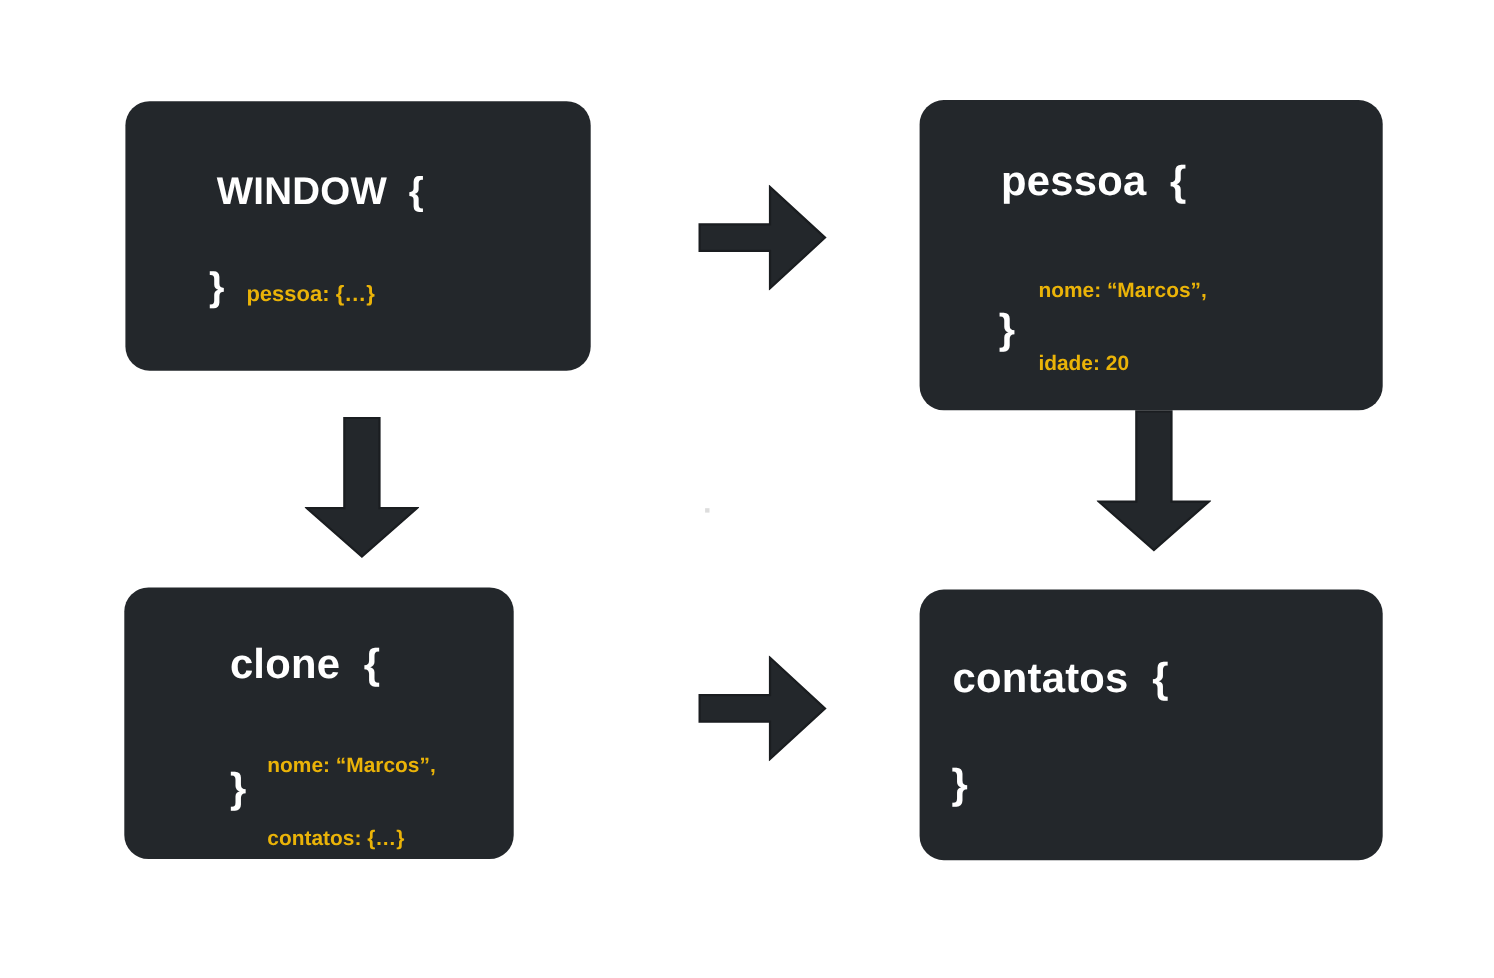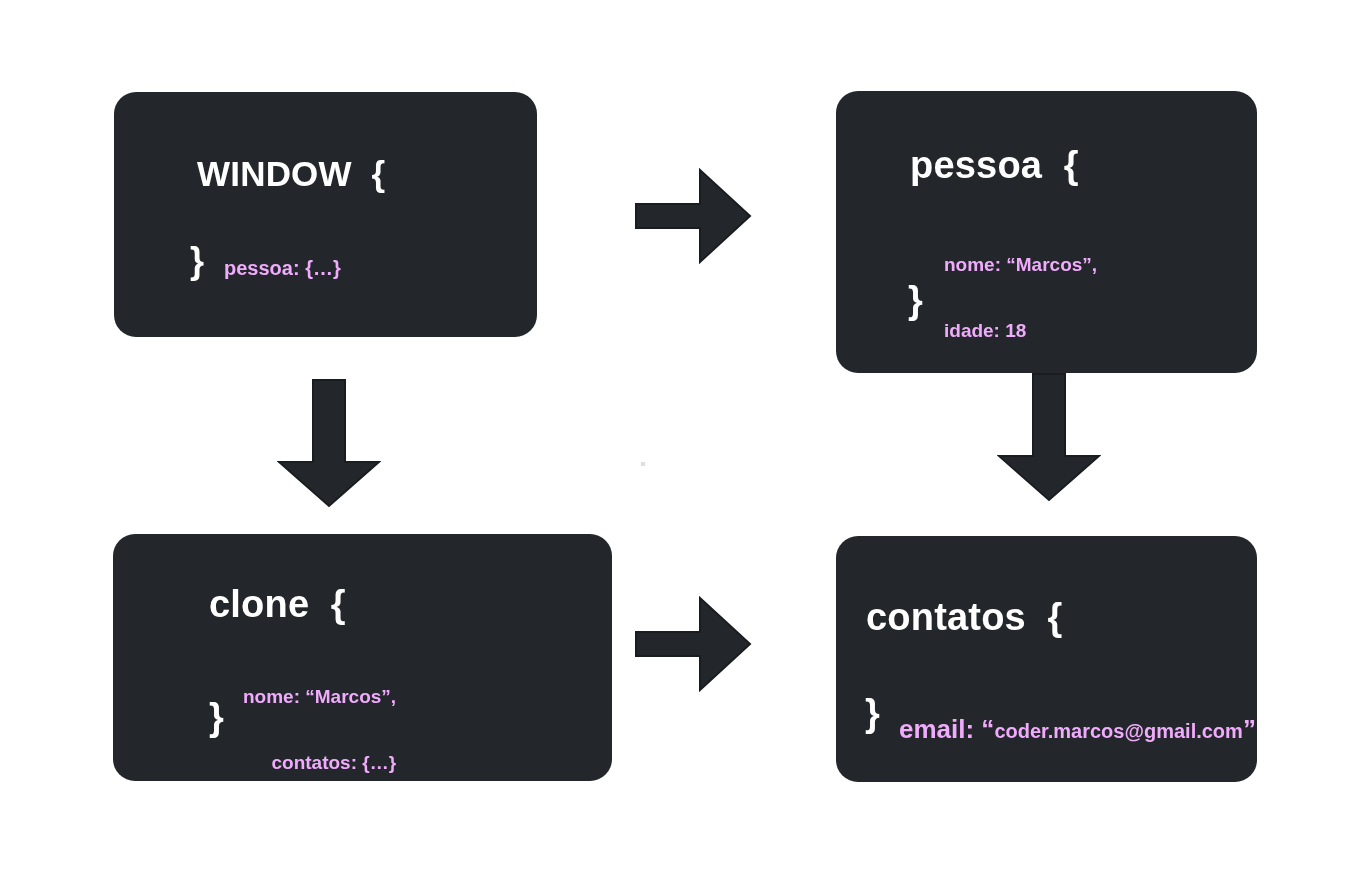--- a/index.html
+++ b/index.html
@@ -48,21 +48,21 @@
     font-weight: bold;
     letter-spacing: 0.2px;
     color: #ffffff;
     line-height: 1;
   }
 
   .props {
     position: absolute;
     white-space: pre;
     font-weight: bold;
-    color: #f0abfc;
+    color: #eab308;
   }
   .props .prop-line {
     display: block;
     white-space: pre;
   }
 
   .brace-close {
     position: absolute;
     white-space: pre;
     font-weight: bold;
@@ -76,21 +76,21 @@
   #node-window .props { left: 110px; top: 102px; font-size: 20px; line-height: 25px; }
   #node-window .brace-close { left: 76px; top: 139px; font-size: 36px; }
 
   
   #node-pessoa { left: 836px; top: 91px; width: 421px; height: 282px; }
   #node-pessoa .title { left: 74px; top: 43px; font-size: 38px; }
   #node-pessoa .props { left: 108px; top: 107px; font-size: 19px; line-height: 22px; }
   #node-pessoa .brace-close { left: 72px; top: 178px; font-size: 38px; }
 
   
-  #node-clone { left: 113px; top: 534px; width: 499px; height: 247px; text-align: right; }
+  #node-clone { left: 113px; top: 534px; width: 354px; height: 247px; }
   #node-clone .title { left: 96px; top: 39px; font-size: 38px; }
   #node-clone .props { left: 130px; top: 96px; font-size: 19px; line-height: 22px; }
   #node-clone .brace-close { left: 96px; top: 152px; font-size: 38px; }
 
   
   #node-contatos { left: 836px; top: 536px; width: 421px; height: 246px; text-align: center; }
   #node-contatos .title { left: 30px; top: 50px; font-size: 38px; }
   #node-contatos .props { left: 63px; top: 106px; font-size: 26px; line-height: 30px; }
   #node-contatos .brace-close { left: 29px; top: 146px; font-size: 38px; }
 
@@ -130,44 +130,41 @@
       </div>
       <div class="brace-close">}</div>
     </div>
   </div>
 
   <div class="node" id="node-pessoa">
     <div class="node-inner">
       <div class="title">pessoa  {</div>
       <div class="props">
         <span class="prop-line">nome: “Marcos”,</span>
-        <span class="prop-line">idade: 18</span>
+        <span class="prop-line">idade: 20</span>
         
       </div>
       <div class="brace-close">}</div>
     </div>
   </div>
 
   <div class="node" id="node-clone">
     <div class="node-inner">
       <div class="title">clone  {</div>
       <div class="props">
         <span class="prop-line">nome: “Marcos”,</span>
         <span class="prop-line">contatos: {…}</span>
       </div>
       <div class="brace-close">}</div>
     </div>
   </div>
 
   <div class="node" id="node-contatos">
     <div class="node-inner">
       <div class="title">contatos  {</div>
-      <div class="props">
-        <span class="prop-line"><span>email: “</span><span class="email-value">coder.marcos@gmail.com</span><span>”</span></span>
-      </div>
       <div class="brace-close">}</div>
     </div>
   </div>
 
   <div class="arrow" id="arrow-window-pessoa">
     <svg width="118" height="96" viewBox="0 0 118 96" xmlns="http://www.w3.org/2000/svg">
       <path d="M2 36 L66 36 L66 2 L116 48 L66 94 L66 60 L2 60 Z" fill="#23272b" stroke="#1a1d20" stroke-width="2" stroke-linejoin="miter"></path>
     </svg>
   </div>
 

